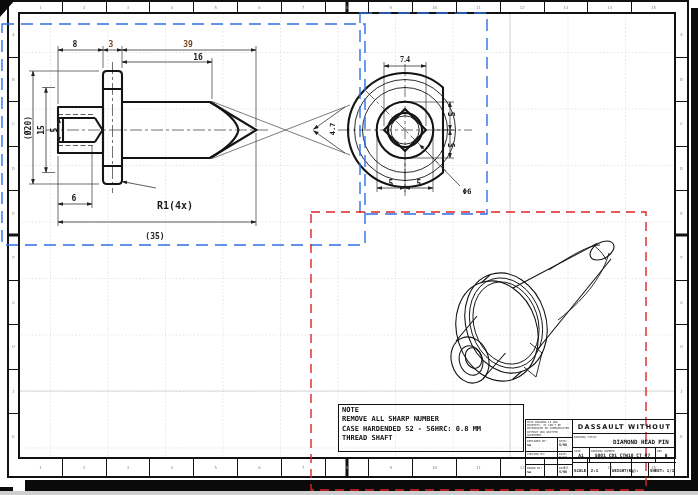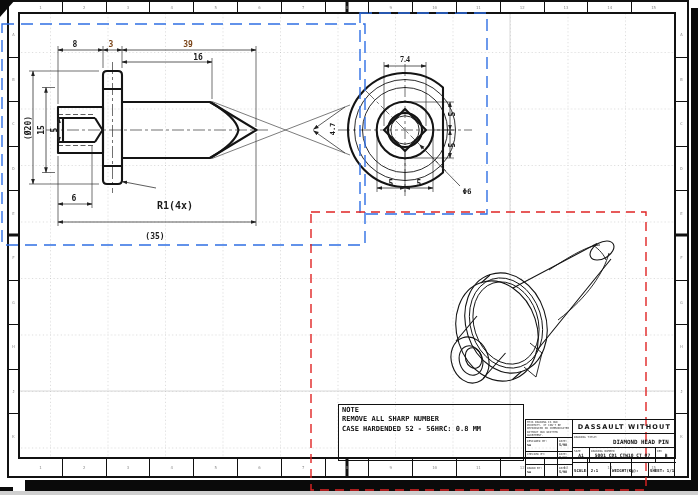--- a/index.html
+++ b/index.html
@@ -14,21 +14,21 @@
   .zband{position:absolute;display:flex;z-index:4;}
   .zband.h{flex-direction:row;}
   .zband.v{flex-direction:column;}
   .zcell{flex:1;display:flex;align-items:center;justify-content:center;
          font:4px "DejaVu Sans Mono",monospace;color:#8a8a8a;}
   .zband.h .zcell{border-left:1.5px solid #111;}
   .zband.h .zcell:first-child{border-left:none;}
   .zband.v .zcell{border-top:1.5px solid #111;}
   .zband.v .zcell:first-child{border-top:none;}
   
-  #notebox{position:absolute;left:338px;top:404px;width:186px;height:57px;
+  #notebox{position:absolute;left:338px;top:404px;width:186px;height:48px;
            border:1.2px solid #111;z-index:6;padding:1px 0 12px 3px;box-sizing:border-box;}
   #notebox div{font:bold 7px "DejaVu Sans Mono",monospace;color:#111;line-height:9.4px;white-space:nowrap;}
   
   #tblock{position:absolute;left:525px;top:419px;width:150px;height:58px;
           border:1.5px solid #111;box-sizing:border-box;z-index:6;font-weight:bold;color:#111;}
   .tb{position:absolute;box-sizing:border-box;overflow:hidden;}
   .lbl{font:2.8px "DejaVu Sans Mono",monospace;color:#333;display:block;}
   .val{font:bold 3.4px "DejaVu Sans Mono",monospace;color:#111;display:block;}
 </style>
 </head>
@@ -327,20 +327,21 @@
 <div class="t rot" style="left:452px;top:114px;">5</div>
 <div class="t rot" style="left:452px;top:145px;">5</div>
 <div class="t" style="left:391px;top:183px;">5</div>
 <div class="t" style="left:419px;top:183px;">5</div>
 <div class="t" style="left:467px;top:191px;font-size:7.5px;">Φ6</div>
 
 <div id="notebox">
   <div>NOTE</div>
   <div>REMOVE ALL SHARP NUMBER</div>
   <div>CASE HARDENDED 52 - 56HRC: 0.8 MM</div>
+  <div>THREAD SHAFT</div>
 </div>
 
 <div id="tblock">
 
   <div class="tb" style="left:0;top:0;width:47px;height:18px;border-right:1px solid #111;border-bottom:1px solid #111;padding:1px;font:2.7px 'DejaVu Sans Mono',monospace;color:#333;line-height:1.2;">THIS DRAWING IS OUR PROPERTY. IT CAN'T BE REPRODUCED OR COMMUNICATED WITHOUT OUR WRITTEN AGREEMENT.</div>
 
   <div class="tb" style="left:0;top:18px;width:32px;height:13.5px;border-right:1px solid #111;border-bottom:1px solid #111;padding:0.5px 1px;">
     <span class="lbl">DESIGNED BY:</span>
     <span class="val">sw</span>
   </div>

